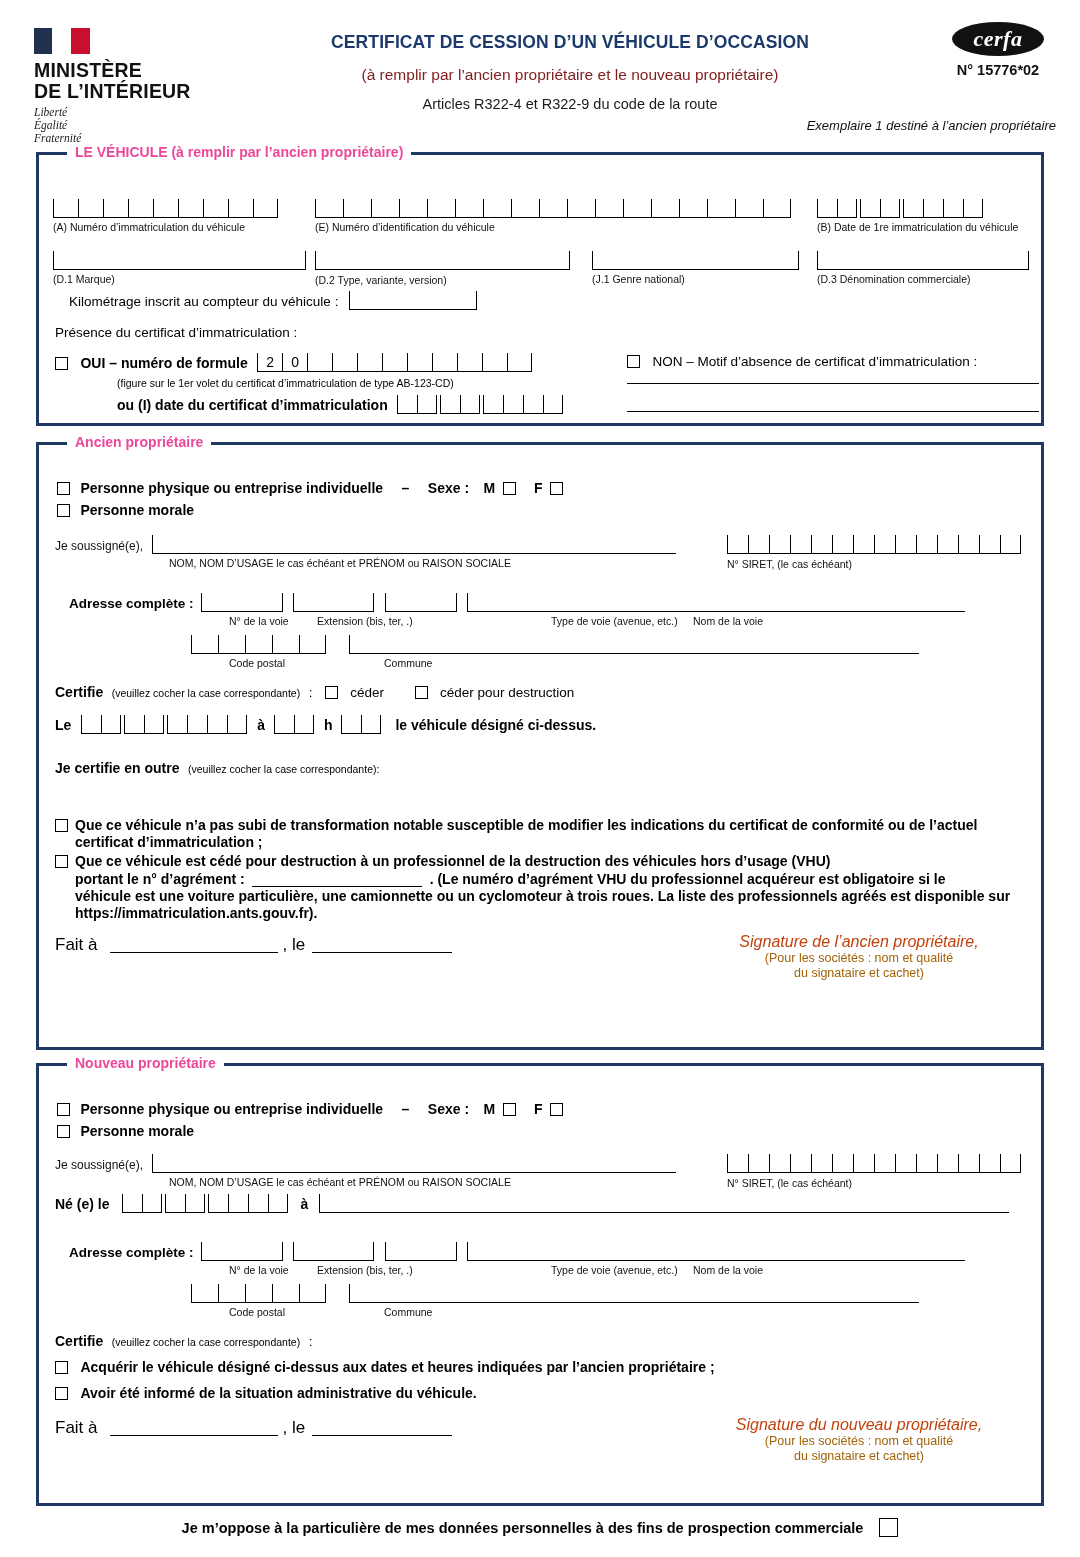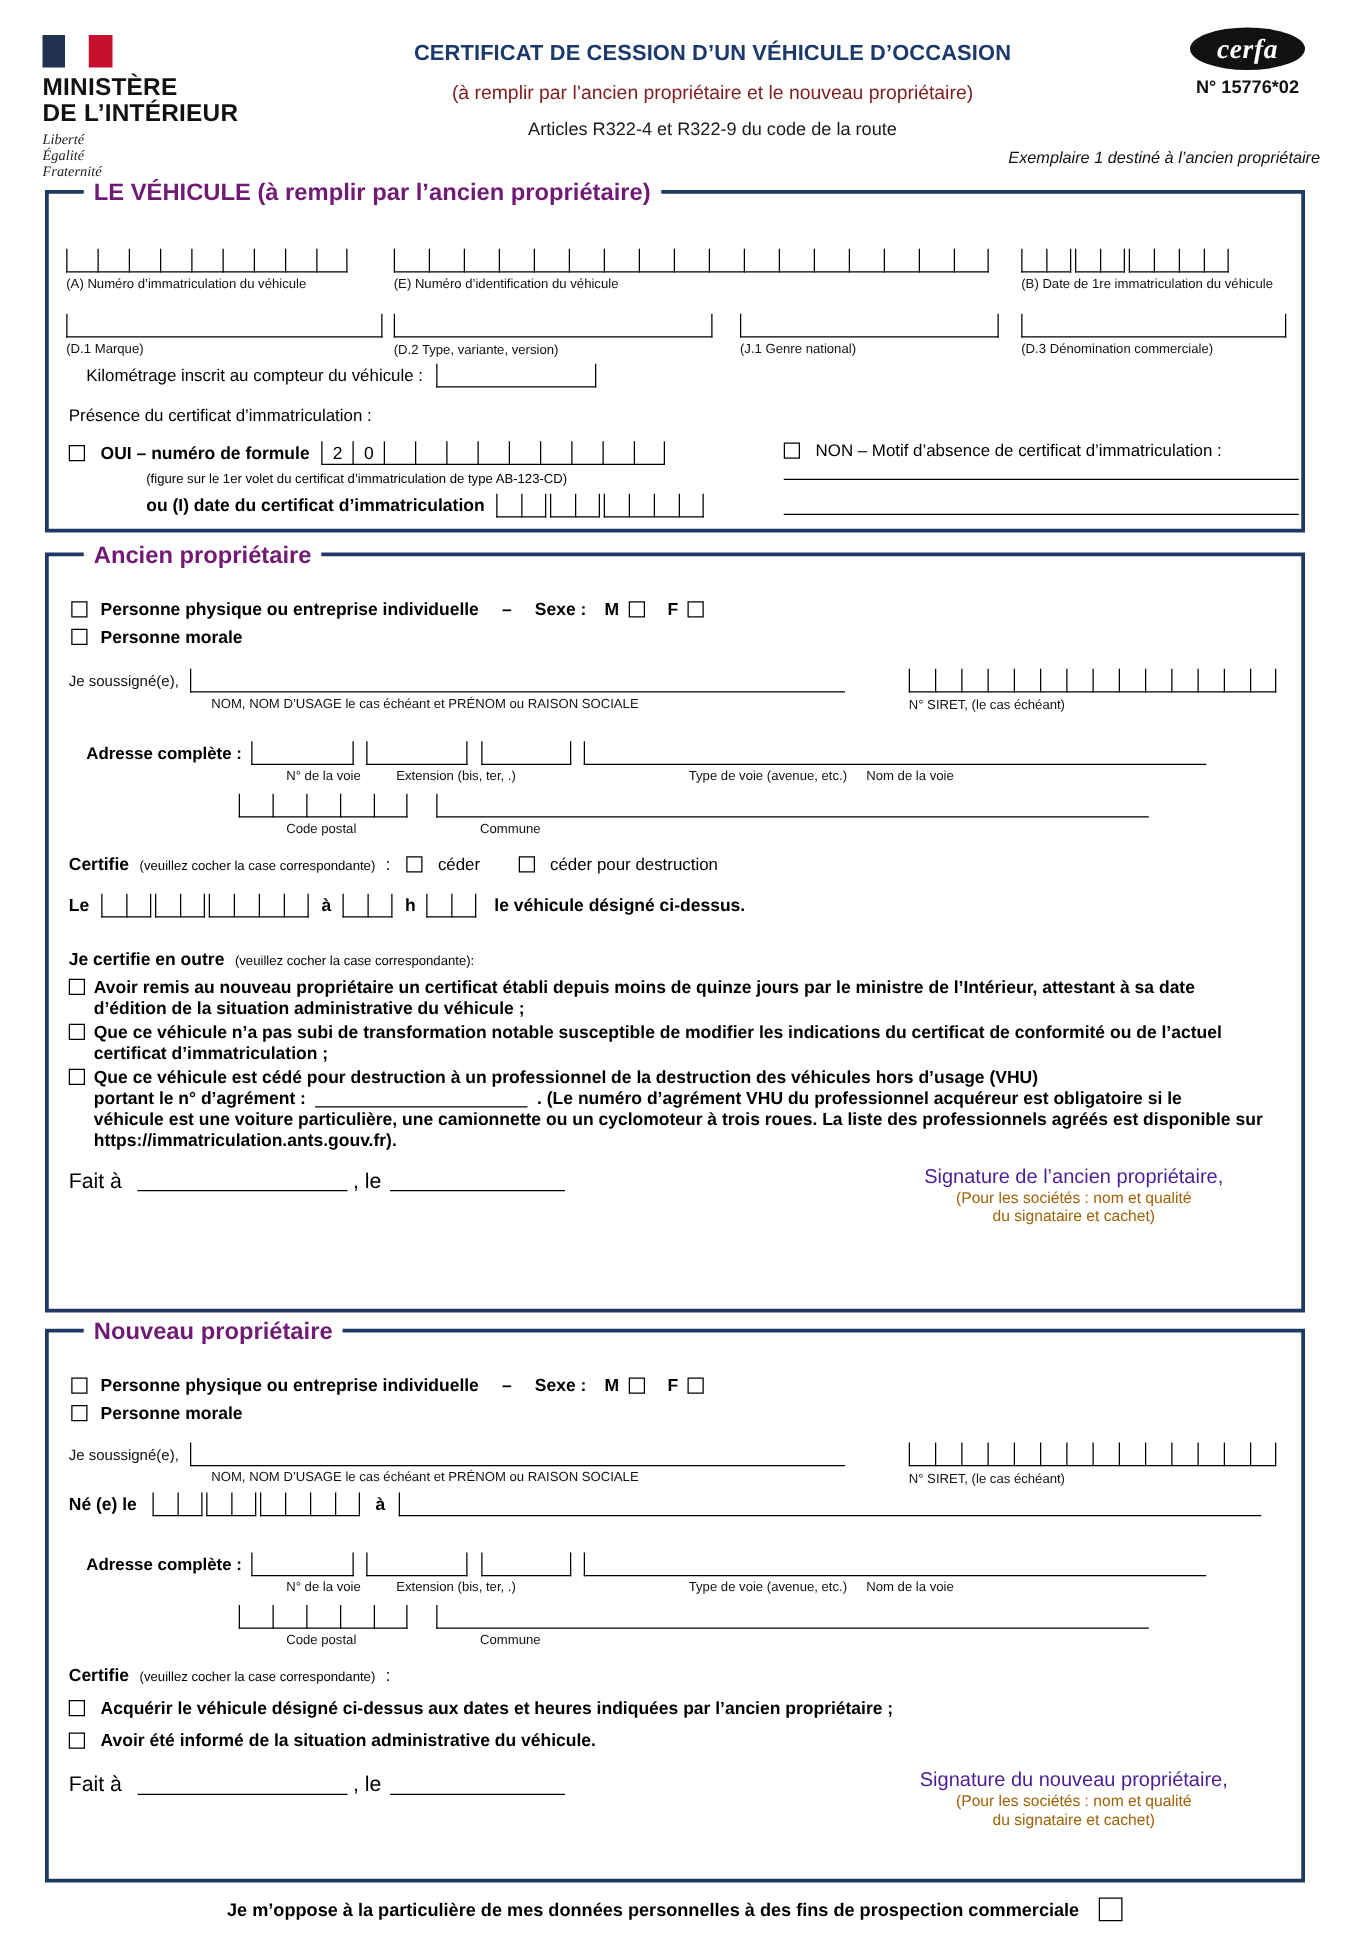--- a/index.html
+++ b/index.html
@@ -117,22 +117,22 @@
     box-sizing: border-box;
     background: #ffffff;
   }
   .section-legend {
     position: absolute;
     top: -11px;
     left: 28px;
     background: #ffffff;
     padding: 0 8px;
     font-weight: bold;
-    font-size: 19px;
-    color: #701a75;
+    font-size: 14px;
+    color: #ec4899;
     white-space: nowrap;
   }
 
   
   .comb {
     display: inline-flex;
     vertical-align: bottom;
     height: 19px;
     border-bottom: 1.4px solid #000;
     box-sizing: border-box;
@@ -194,21 +194,21 @@
   .sm { font-size: 10.5px; }
   .row { position: absolute; white-space: nowrap; }
   .wrap { position: absolute; }
 
   .dotline {
     display: inline-block;
     border-bottom: 1.6px solid #000;
     vertical-align: -3px;
   }
   .sigbox { position: absolute; text-align: center; }
-  .sig-title { font-size: 16px; color: #4c1d95; }
+  .sig-title { font-size: 16px; color: #c2410c; font-style: italic; }
   .sig-sub { font-size: 12.5px; color: #a16207; line-height: 15px; }
 
   .bottom-note {
     position: absolute;
     left: 0; width: 1080px;
     text-align: center;
     font-weight: bold;
     font-size: 14.5px;
   }
 </style>
@@ -492,27 +492,20 @@
           <span class="cell" style="width:20px"></span>
       </span>
       <span class="b" style="margin-left:10px;">le véhicule désigné ci-dessus.</span>
     </div>
 
     <div class="row" style="left:16px; top:314px;">
       <span class="b">Je certifie en outre</span>
       <span class="sm" style="margin-left:4px;">(veuillez cocher la case correspondante):</span>
     </div>
 
-    <div class="wrap" style="left:16px; top:336px; width:976px;">
-      <span class="cb" style="float:left; margin-top:2px;"></span>
-      <div style="margin-left:20px;">
-        <div class="b" style="line-height:17px;">Avoir remis au nouveau propriétaire un certificat établi depuis moins de quinze jours par le ministre de l’Intérieur, attestant à sa date</div>
-        <div class="b" style="line-height:17px;">d’édition de la situation administrative du véhicule ;</div>
-      </div>
-    </div>
 
     <div class="wrap" style="left:16px; top:372px; width:976px;">
       <span class="cb" style="float:left; margin-top:2px;"></span>
       <div style="margin-left:20px;">
         <div class="b" style="line-height:17px;">Que ce véhicule n’a pas subi de transformation notable susceptible de modifier les indications du certificat de conformité ou de l’actuel</div>
         <div class="b" style="line-height:17px;">certificat d’immatriculation ;</div>
       </div>
     </div>
 
     <div class="wrap" style="left:16px; top:408px; width:976px;">

